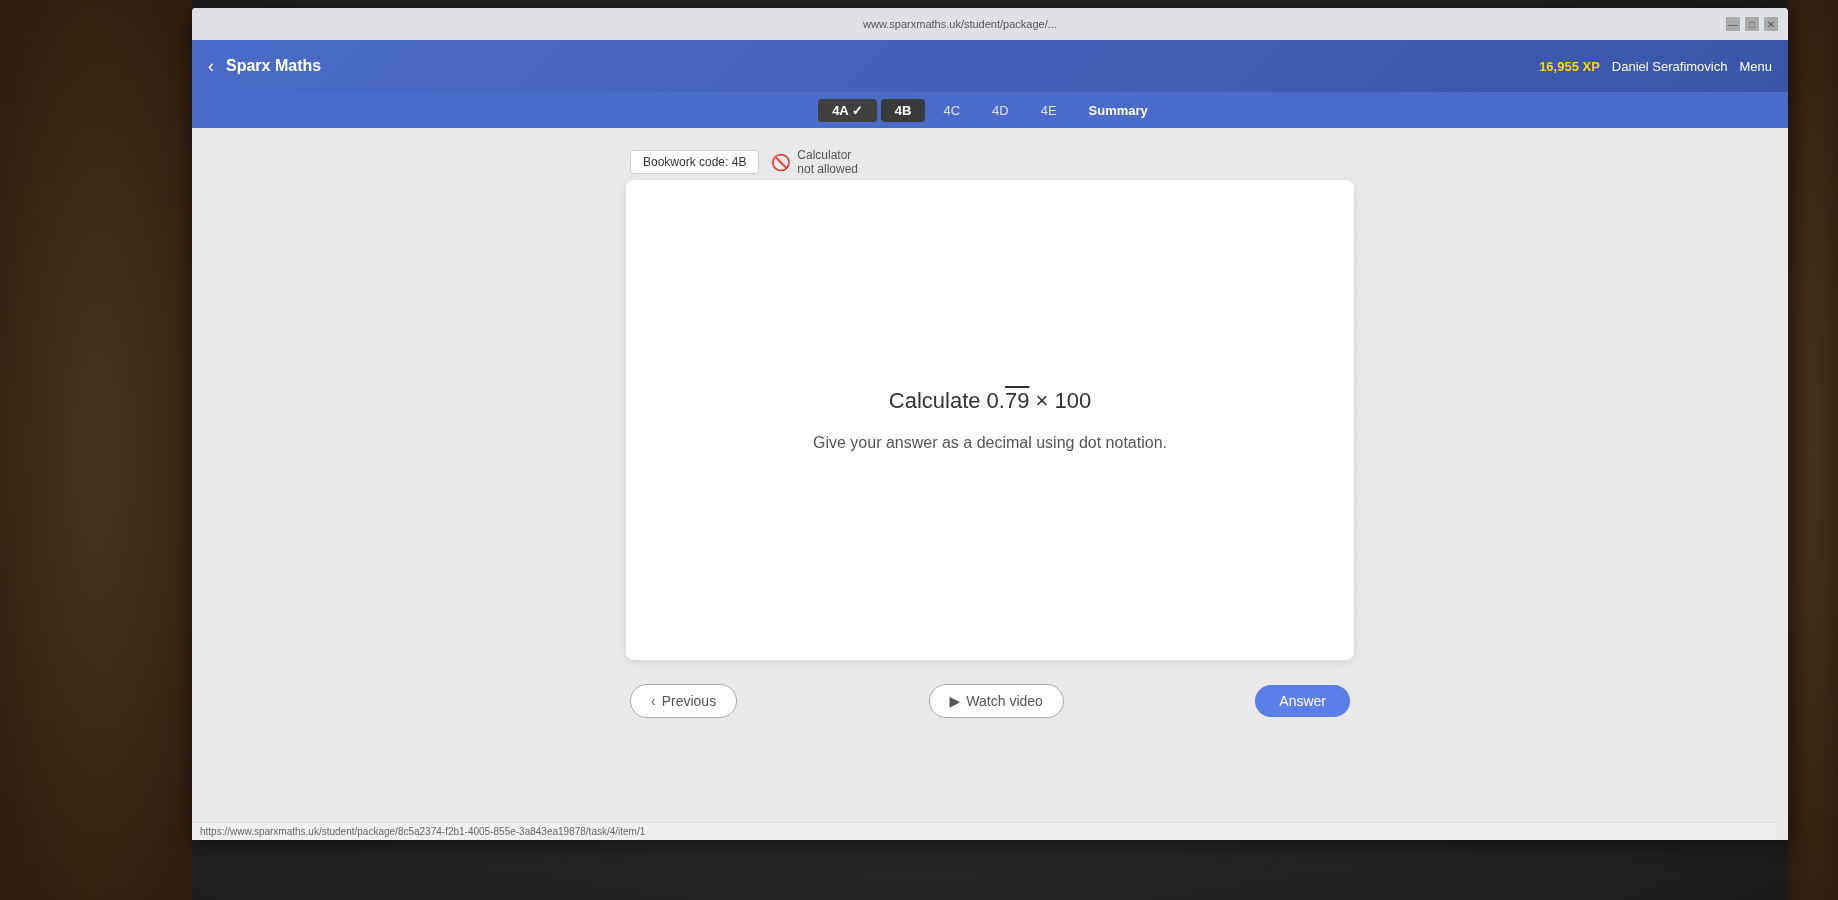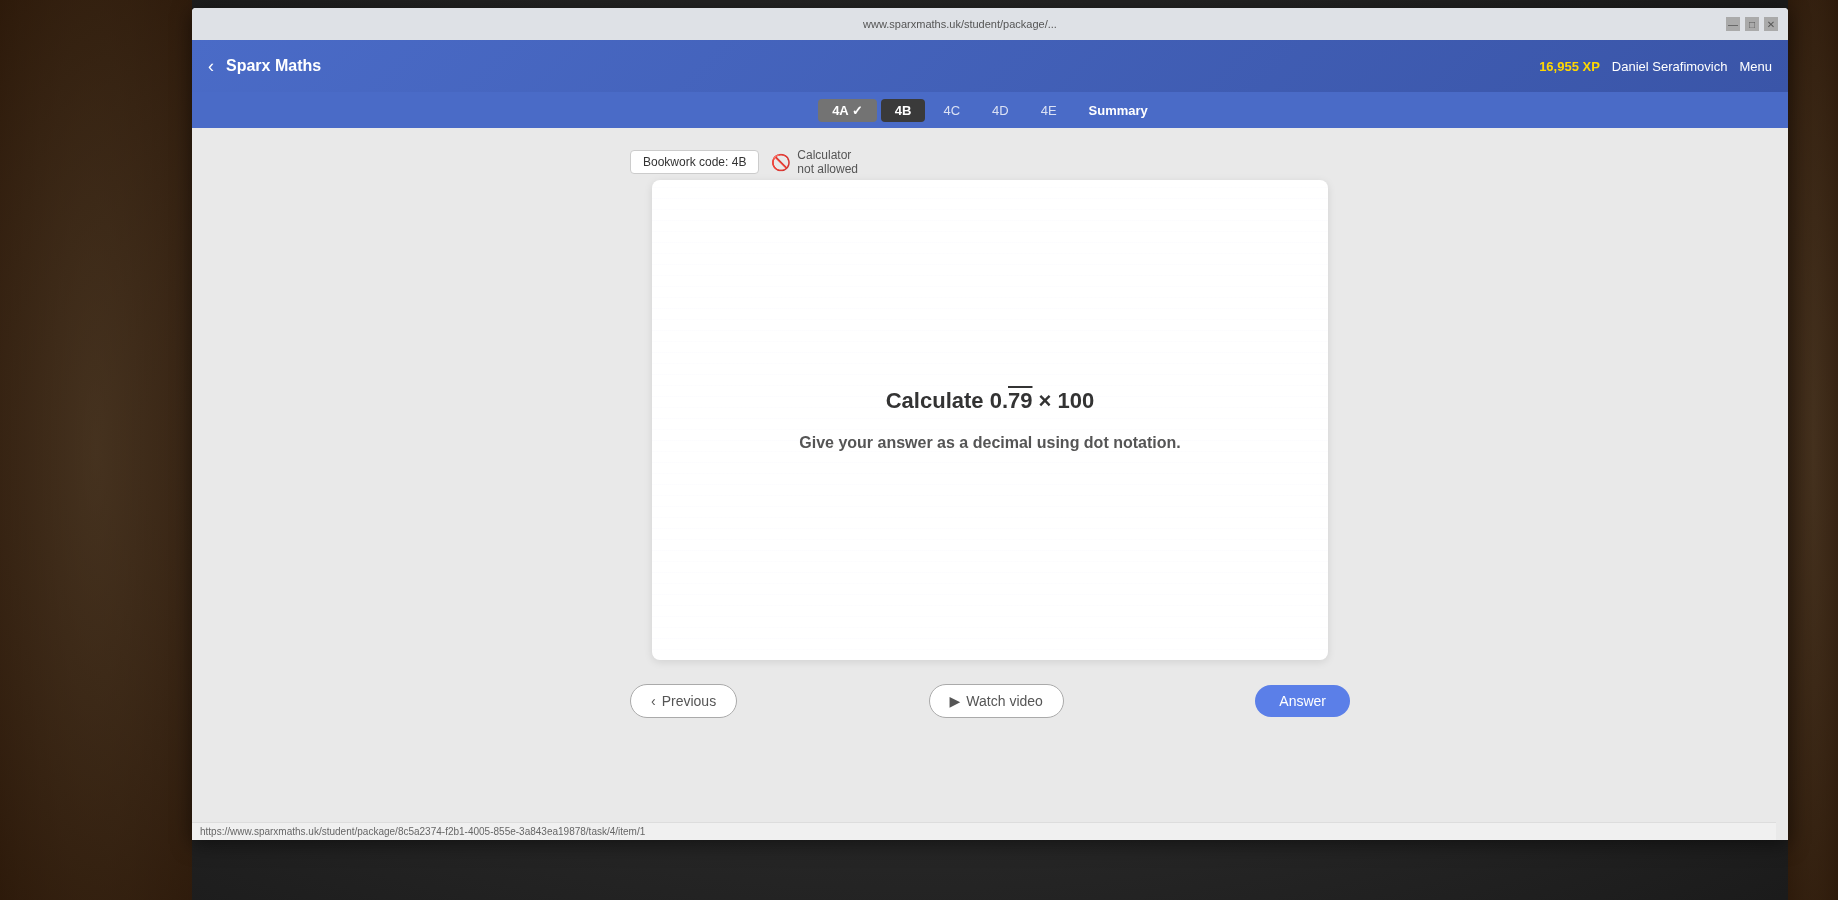--- a/index.html
+++ b/index.html
@@ -118,21 +118,21 @@
 
     .tab {
       padding: 4px 14px;
       border-radius: 4px;
       font-size: 13px;
       cursor: pointer;
       color: rgba(255,255,255,0.8);
     }
 
     .tab.active {
-      background: #737373;
+      background: #404040;
       color: white;
       font-weight: bold;
     }
 
     .tab.current {
       background: #3a3a3a;
       color: white;
       font-weight: bold;
     }
 
@@ -169,30 +169,29 @@
     }
 
     .calc-icon {
       font-size: 16px;
     }
 
     
     .question-card {
       background: white;
       border-radius: 8px;
-      width: 676px;
+      width: 728px;
       min-height: 480px;
       display: flex;
       flex-direction: column;
       align-items: center;
       justify-content: center;
       padding: 40px;
       box-shadow: 0 2px 8px rgba(0,0,0,0.1);
       position: relative;
-      font-weight: bold;
     }
 
     .question-text {
       font-size: 22px;
       color: #333;
       text-align: center;
       margin-bottom: 20px;
     }
 
     .question-sub {

